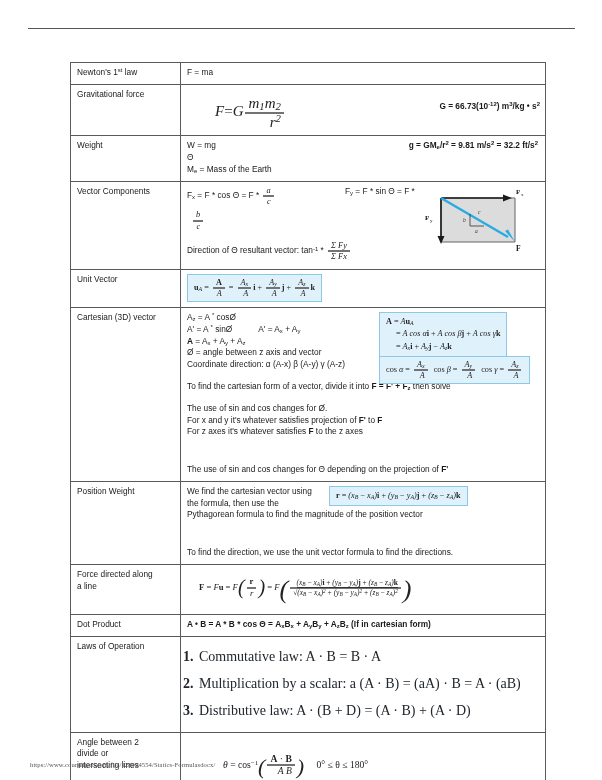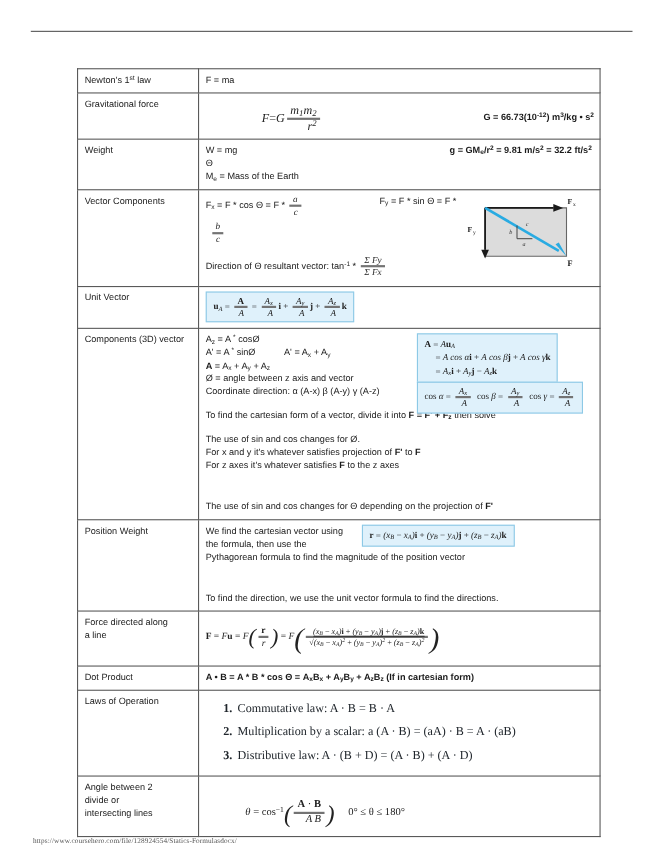--- a/index.html
+++ b/index.html
@@ -66,30 +66,30 @@
     padding: 3px 6px;
     display: inline-block;
     font-family: "Liberation Serif", serif;
     color: #1c2b33;
     font-size: 8.2px;
     line-height: 1.5;
   }
 
   .clip { overflow: hidden; }
 
-  .row-gravity .gformula { display:inline-block; margin-left: 51px; margin-top: 6px; font-size: 11px; }
+  .row-gravity .gformula { display:inline-block; margin-left: 28px; margin-top: 6px; font-size: 15px; }
   .row-gravity .gconst   { float: right; margin-top: 12px; font-size: 8.3px; }
 
   .vecdiagram { position: absolute; right: 4px; top: 2px; }
 
   ol.laws {
-    margin: 2px 0 2px 27px;
+    margin: 2px 0 2px 10px;
     padding: 0;
     font-family: "Liberation Serif", serif;
-    font-size: 11px;
+    font-size: 14px;
     line-height: 1.95;
     color: #20262c;
   }
   ol.laws li { padding-left: 2px; }
   ol.laws li::marker { font-weight: bold; }
 
   .footer-note {
     position: absolute;
     left: 30px; top: 734px;
     font-family: "Liberation Serif", serif;
@@ -221,21 +221,21 @@
             <span class="frac"><span class="num">A<sub>y</sub></span><span class="den">A</span></span><b class="up">j</b>
             <span class="up">+</span>
             <span class="frac"><span class="num">A<sub>z</sub></span><span class="den">A</span></span><b class="up">k</b>
           </span>
         </span>
       </td>
     </tr>
 
     <tr>
       <td class="label">
-        <span>Components (3D) vector</span>
+        <span>Cartesian (3D) vector</span>
       </td>
       <td class="body clip" style="height:148px;">
 
         <div style="position:absolute; right:-2px; top:4px; width:168px;">
           <span class="callout" style="white-space:nowrap;">
             <span class="math">
               <b class="up">A</b> <span class="up">=</span> A<b class="up">u</b><sub>A</sub><br>
               <span style="display:inline-block;width:10px;"></span><span class="up">=</span> A cos&nbsp;α<b class="up">i</b> <span class="up">+</span> A cos&nbsp;β<b class="up">j</b> <span class="up">+</span> A cos&nbsp;γ<b class="up">k</b><br>
               <span style="display:inline-block;width:10px;"></span><span class="up">=</span> A<sub>x</sub><b class="up">i</b> <span class="up">+</span> A<sub>y</sub><b class="up">j</b> <span class="up">−</span> A<sub>z</sub><b class="up">k</b>
             </span>
@@ -286,21 +286,21 @@
         <div class="mt14">To find the direction, we use the unit vector formula to find the directions.</div>
       </td>
     </tr>
 
     <tr>
       <td class="label">
         <div>Force directed along</div>
         <div>a line</div>
       </td>
       <td class="body clip" style="height:36px;">
-        <span class="math" style="font-size:8.6px; display:inline-block; margin-left:0; margin-top:3px;">
+        <span class="math" style="font-size:8.6px; display:inline-block; margin-left:12px; margin-top:3px;">
           <b class="up">F</b> <span class="up">=</span> F<b class="up">u</b> <span class="up">=</span> F<span style="font-size:20px; vertical-align:-4px;">(</span><span class="frac"><span class="num"><b class="up">r</b></span><span class="den">r</span></span><span style="font-size:20px; vertical-align:-4px;">)</span> <span class="up">=</span> F<span style="font-size:26px; vertical-align:-8px;">(</span><span class="frac" style="font-size:7.4px;"><span class="num">(x<sub>B</sub> <span class="up">−</span> x<sub>A</sub>)<b class="up">i</b> <span class="up">+</span> (y<sub>B</sub> <span class="up">−</span> y<sub>A</sub>)<b class="up">j</b> <span class="up">+</span> (z<sub>B</sub> <span class="up">−</span> z<sub>A</sub>)<b class="up">k</b></span><span class="den">√<span style="border-top:1px solid #333;">(x<sub>B</sub> <span class="up">−</span> x<sub>A</sub>)<sup>2</sup> <span class="up">+</span> (y<sub>B</sub> <span class="up">−</span> y<sub>A</sub>)<sup>2</sup> <span class="up">+</span> (z<sub>B</sub> <span class="up">−</span> z<sub>A</sub>)<sup>2</sup></span></span></span><span style="font-size:26px; vertical-align:-8px;">)</span>
         </span>
       </td>
     </tr>
 
     <tr>
       <td class="label">
         <span>Dot Product</span>
       </td>
       <td class="body">

